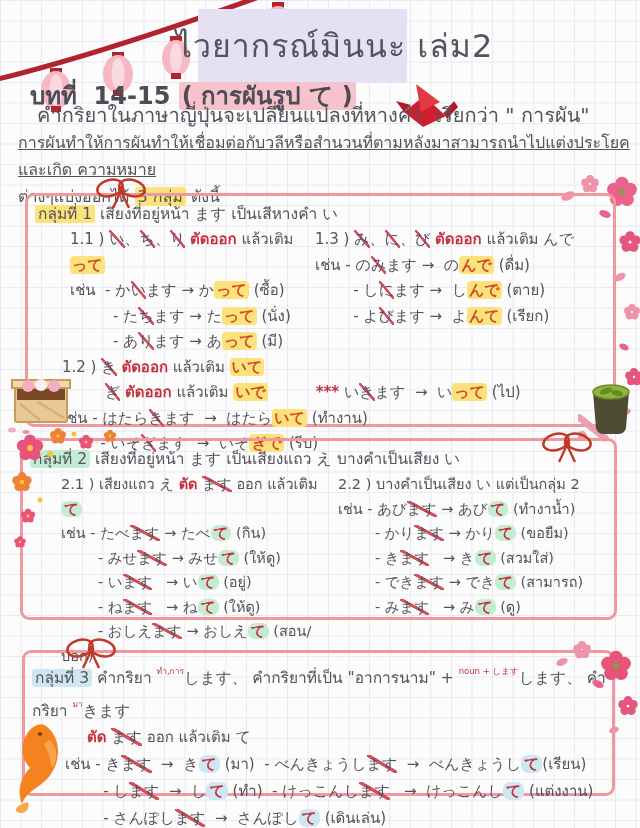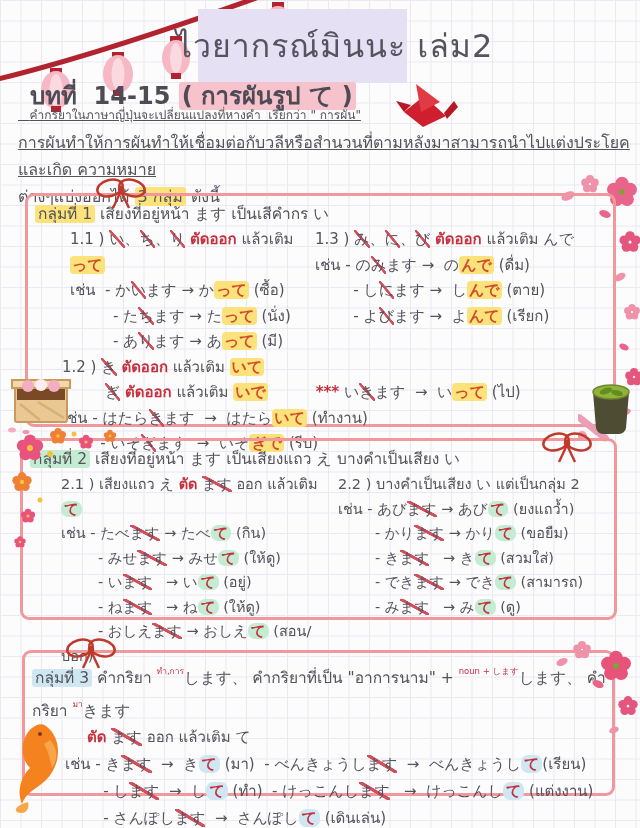--- a/index.html
+++ b/index.html
@@ -112,21 +112,21 @@
   <div class="abs chapter" style="left:30px;top:76px;"><span class="seg n">บทที่  14-15 </span><span class="seg hp">( การผันรูป て )</span></div>
 
   <svg class="abs" style="left:396px;top:82px;" width="64" height="54" viewBox="0 0 64 54">
     <polygon points="8,30 28,14 50,34 27,45" fill="#cf1f2e"></polygon>
     <polygon points="20,2 44,20 25,30" fill="#e23a44"></polygon>
     <polygon points="48,31 58,19 62,25 51,37" fill="#b81824"></polygon>
     <polygon points="8,30 0,19 15,23" fill="#b81824"></polygon>
   </svg>
 
   <div class="abs intro" style="left:18px;top:102px;">
-    <div class="ln" style="font-size:12px;line-height:27px;text-decoration:underline;"><span class="seg n">   คำกริยาในภาษาญี่ปุ่นจะเปลี่ยนแปลงที่หางคำ  เรียกว่า " การผัน"</span></div>
+    <div class="ln" style="font-size:20px;line-height:27px;"><span class="seg n">   คำกริยาในภาษาญี่ปุ่นจะเปลี่ยนแปลงที่หางคำ  เรียกว่า " การผัน"</span></div>
     <div class="ln" style="font-size:16px;line-height:27px;text-decoration:underline;"><span class="seg n">การผันทำให้การผันทำให้เชื่อมต่อกับวลีหรือสำนวนที่ตามหลังมาสามารถนำไปแต่งประโยคและเกิด ความหมาย</span></div>
     <div class="ln" style="font-size:16px;line-height:27px;"><span class="seg n">ต่างๆแบ่งออกได้ </span><span class="seg hk">3 กลุ่ม</span><span class="seg n"> ดังนี้</span></div>
   </div>
 
   <svg class="abs" style="right:0;top:172px;" width="90" height="260" viewBox="0 0 90 260">
     <g fill="#e8648a">
       <g transform="translate(72,20) scale(1.7)">
         <circle cx="0" cy="-5" r="4"></circle>
           <circle cx="4.8" cy="-1.5" r="4"></circle>
           <circle cx="3" cy="4.2" r="4"></circle>
@@ -164,21 +164,21 @@
           <circle cx="4.8" cy="-1.5" r="4"></circle>
           <circle cx="3" cy="4.2" r="4"></circle>
           <circle cx="-3" cy="4.2" r="4"></circle>
           <circle cx="-4.8" cy="-1.5" r="4"></circle>
       </g>
       <ellipse cx="76" cy="240" rx="5" ry="3" fill="#ef93ab" transform="rotate(-20 76 240)"></ellipse>
     </g>
   </svg>
 
   <div class="notebox g1" style="left:25px;top:193px;width:591px;height:234px;">
-    <div class="box-header"><span class="seg hk">กลุ่มที่ 1</span><span class="seg n"> เสียงที่อยู่หน้า ます เป็นเสีคำกร い</span></div>
+    <div class="box-header"><span class="seg hk">กลุ่มที่ 1</span><span class="seg n"> เสียงที่อยู่หน้า ます เป็นเสีหางคำ い</span></div>
     <div class="cols">
       <div class="c1">
         <div class="ln"><span class="seg n">1.1 ) </span><span class="seg x">い</span><span class="seg n">、</span><span class="seg x">ち</span><span class="seg n">、</span><span class="seg x">り</span><span class="seg n"> </span><span class="seg r">ตัดออก</span><span class="seg n"> แล้วเติม </span><span class="seg hy">って</span></div>
         <div class="ln"><span class="seg n">เช่น  - か</span><span class="seg x">い</span><span class="seg n">ます → か</span><span class="seg hy">って</span><span class="seg n"> (ซื้อ)</span></div>
         <div class="ln"><span class="seg n">         - た</span><span class="seg x">ち</span><span class="seg n">ます → た</span><span class="seg hy">って</span><span class="seg n"> (นั่ง)</span></div>
         <div class="ln"><span class="seg n">         - あ</span><span class="seg x">り</span><span class="seg n">ます → あ</span><span class="seg hy">って</span><span class="seg n"> (มี)</span></div>
       </div>
       <div class="c2">
         <div class="ln"><span class="seg n">1.3 ) </span><span class="seg x">み</span><span class="seg n">、</span><span class="seg x">に</span><span class="seg n">、</span><span class="seg x">び</span><span class="seg n"> </span><span class="seg r">ตัดออก</span><span class="seg n"> แล้วเติม んで</span></div>
         <div class="ln"><span class="seg n">เช่น - の</span><span class="seg x">み</span><span class="seg n">ます →  の</span><span class="seg hy">んで</span><span class="seg n"> (ดื่ม)</span></div>
@@ -231,21 +231,21 @@
       <div class="c1">
         <div class="ln"><span class="seg n">2.1 ) เสียงแถว え </span><span class="seg r">ตัด</span><span class="seg n"> </span><span class="seg x">ます</span><span class="seg n"> ออก แล้วเติม </span><span class="seg hg">て</span></div>
         <div class="ln"><span class="seg n">เช่น - たべ</span><span class="seg x">ます</span><span class="seg n"> → たべ</span><span class="seg hg">て</span><span class="seg n"> (กิน)</span></div>
         <div class="ln"><span class="seg n">        - みせ</span><span class="seg x">ます</span><span class="seg n"> → みせ</span><span class="seg hg">て</span><span class="seg n"> (ให้ดู)</span></div>
         <div class="ln"><span class="seg n">        - い</span><span class="seg x">ます</span><span class="seg n">   → い</span><span class="seg hg">て</span><span class="seg n"> (อยู่)</span></div>
         <div class="ln"><span class="seg n">        - ね</span><span class="seg x">ます</span><span class="seg n">   → ね</span><span class="seg hg">て</span><span class="seg n"> (ให้ดู)</span></div>
         <div class="ln"><span class="seg n">        - おしえ</span><span class="seg x">ます</span><span class="seg n"> → おしえ</span><span class="seg hg">て</span><span class="seg n"> (สอน/บอก)</span></div>
       </div>
       <div class="c2">
         <div class="ln"><span class="seg n">2.2 ) บางคำเป็นเสียง い แต่เป็นกลุ่ม 2</span></div>
-        <div class="ln"><span class="seg n">เช่น - あび</span><span class="seg x">ます</span><span class="seg n"> → あび</span><span class="seg hg">て</span><span class="seg n"> (ยงแถว้ำ)</span></div>
+        <div class="ln"><span class="seg n">เช่น - あび</span><span class="seg x">ます</span><span class="seg n"> → あび</span><span class="seg hg">て</span><span class="seg n"> (ทำงาน้ำ)</span></div>
         <div class="ln"><span class="seg n">        - かり</span><span class="seg x">ます</span><span class="seg n"> → かり</span><span class="seg hg">て</span><span class="seg n"> (ขอยืม)</span></div>
         <div class="ln"><span class="seg n">        - き</span><span class="seg x">ます</span><span class="seg n">   → き</span><span class="seg hg">て</span><span class="seg n"> (สวมใส่)</span></div>
         <div class="ln"><span class="seg n">        - でき</span><span class="seg x">ます</span><span class="seg n"> → でき</span><span class="seg hg">て</span><span class="seg n"> (สามารถ)</span></div>
         <div class="ln"><span class="seg n">        - み</span><span class="seg x">ます</span><span class="seg n">   → み</span><span class="seg hg">て</span><span class="seg n"> (ดู)</span></div>
       </div>
     </div>
   </div>
 
   <svg class="abs" style="left:6px;top:420px;" width="130" height="130" viewBox="0 0 130 130">
     <g>

